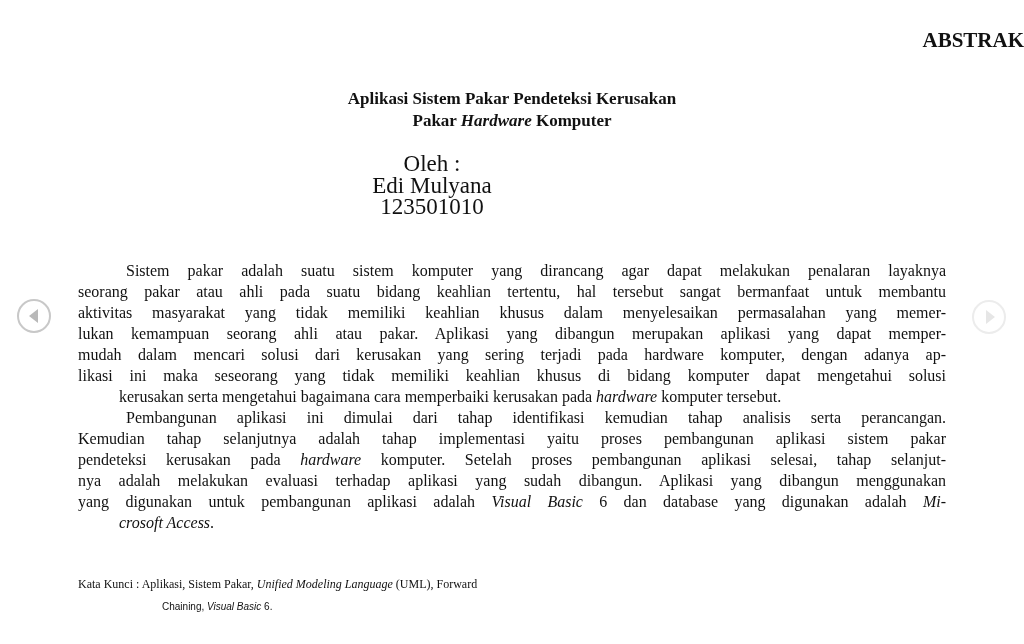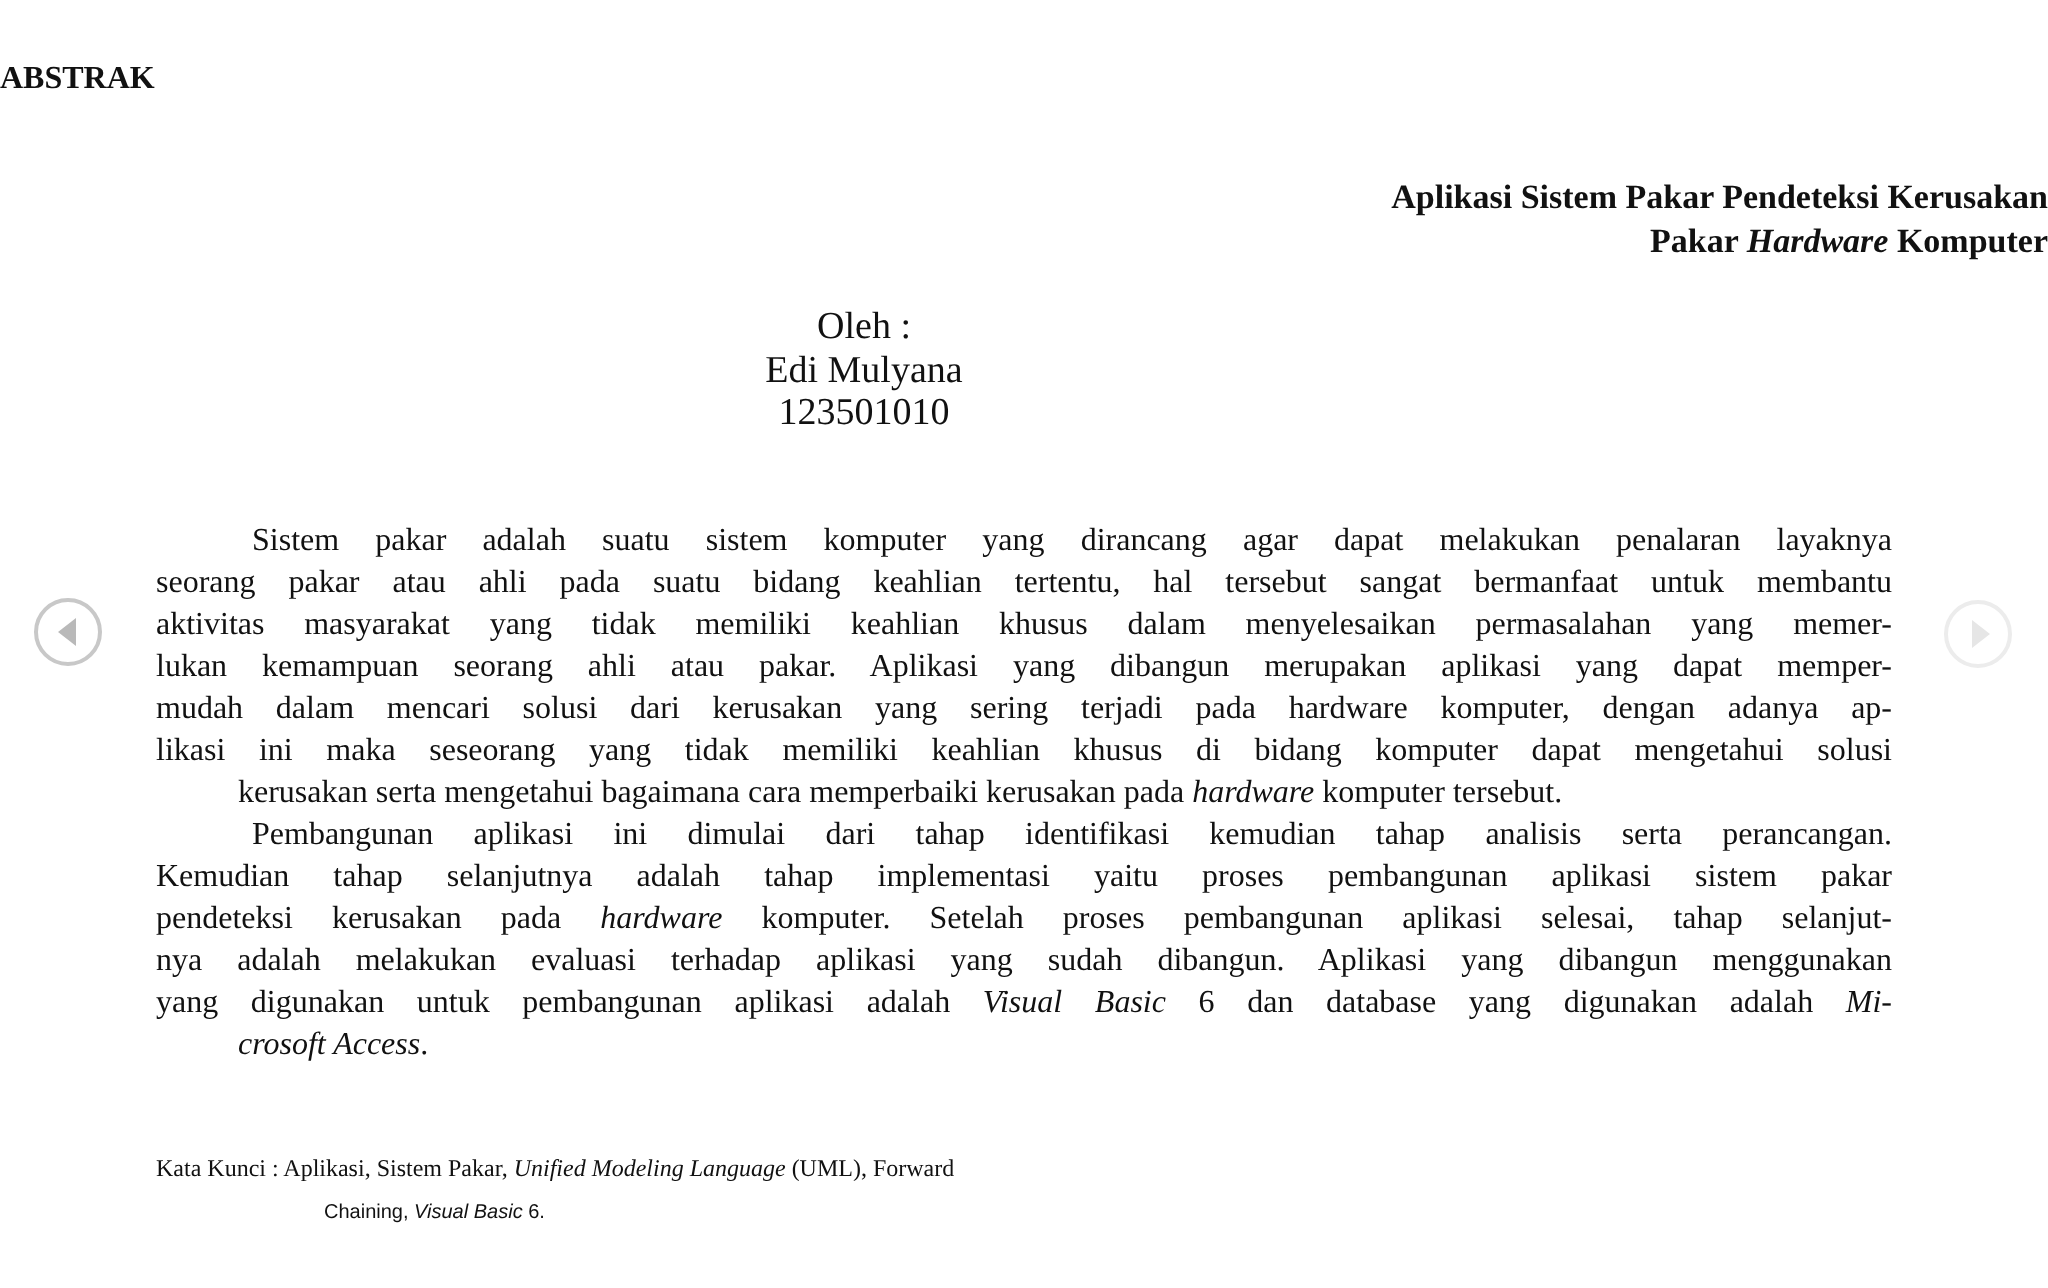--- a/index.html
+++ b/index.html
@@ -13,43 +13,43 @@
       position: relative;
       overflow: hidden;
       font-family: "Liberation Serif", "DejaVu Serif", serif;
       color: #111111;
     }
     .title {
       position: absolute;
       top: 27px;
       left: 0;
       width: 1024px;
-      text-align: left;
+      text-align: right;
       font-weight: bold;
-      font-size: 16px;
+      font-size: 21px;
       line-height: 26px;
     }
     .subtitle {
       position: absolute;
       top: 88px;
       left: 0;
       width: 1024px;
-      text-align: right;
+      text-align: center;
       font-weight: bold;
       font-size: 17px;
       line-height: 22px;
     }
     .subtitle i { font-style: italic; }
     .author {
       position: absolute;
       top: 153px;
       left: 0;
       width: 864px;
       text-align: center;
-      font-size: 19px;
+      font-size: 23px;
       line-height: 21.5px;
     }
     .body-text {
       position: absolute;
       top: 260px;
       left: 78px;
       width: 868px;
       font-size: 16px;
       line-height: 21px;
     }

